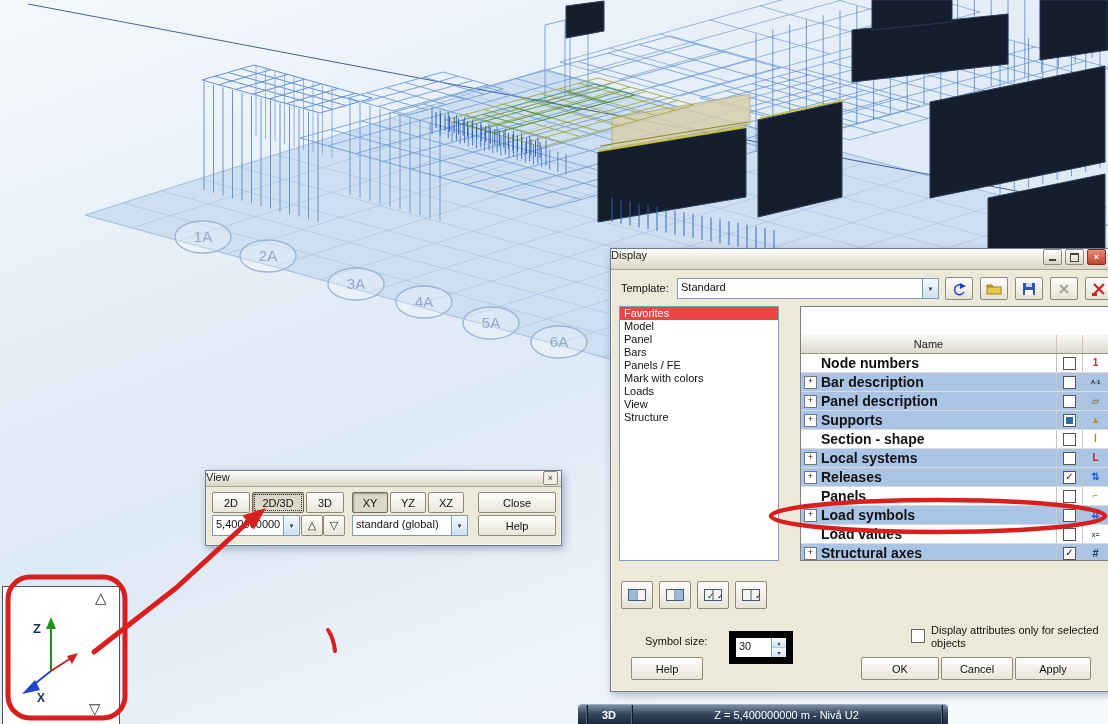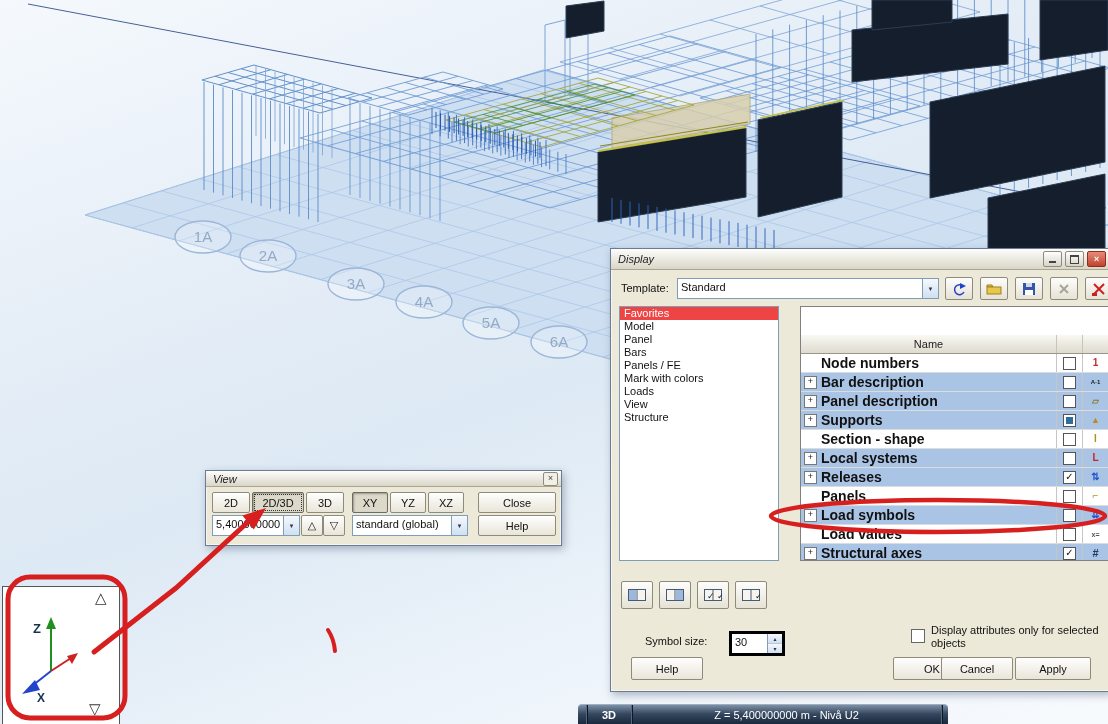--- a/index.html
+++ b/index.html
@@ -4,22 +4,22 @@
 <style>
   html,body{margin:0;padding:0;background:#fff;}
   #stage{position:relative;width:1108px;height:724px;overflow:hidden;
     font-family:"Liberation Sans",sans-serif;font-size:11px;color:#111;
     background:linear-gradient(160deg,#f5f9fd 0%,#e6eef7 30%,#dde9f4 52%,#ecf3fa 75%,#f7fafd 100%);}
   #scene,#annotations{position:absolute;left:0;top:0;}
   #annotations{pointer-events:none;z-index:40;}
   
   .dialog{position:absolute;background:#ece9d8;border:1px solid #6b7b94;z-index:20;
     box-shadow:2px 3px 8px rgba(40,60,90,.35), inset 0 0 0 1px #f7f5ee;}
-  .titlebar{display:flex;align-items:center;padding:0 3px 0 7px;
-    background:linear-gradient(#fdfdfb,#dad6c8);border-bottom:1px solid #a9a592;font-style:italic;}
+  .titlebar{display:flex;padding:0 3px 0 0;
+    background:linear-gradient(#fdfdfb,#dad6c8);border-bottom:1px solid #a9a592;}
   .titlebar .t{flex:1;font-size:11px;color:#222;}
   .winbtn{width:17px;height:14px;margin-left:3px;border:1px solid #8f8b7c;border-radius:2px;
     background:linear-gradient(#ffffff,#d8d4c6);display:flex;align-items:center;justify-content:center;
     font-size:9px;color:#444;line-height:1;}
   .winbtn.close{background:linear-gradient(#ea8b77,#c0432e);border-color:#8d2f1f;color:#fff;font-weight:bold;}
   .minbar{width:7px;height:2px;background:#444;margin-top:6px;}
   .restorebox{width:7px;height:6px;border:1px solid #444;border-top-width:2px;}
   .btn{position:absolute;display:flex;align-items:center;justify-content:center;
     background:linear-gradient(#fefefe,#e9e5d8);border:1px solid #8f8b7c;border-radius:2px;
     font-size:11px;color:#111;box-shadow:inset 0 1px 0 #fff;cursor:default;}
@@ -56,21 +56,21 @@
   .cbox{width:11px;height:11px;border:1px solid #555;background:#fff;display:flex;align-items:center;justify-content:center;
     font-size:10px;line-height:10px;color:#111;}
   .cbox .fill{width:7px;height:7px;background:#2e6e9e;}
   .ric{font-size:10px;font-weight:bold;line-height:1;}
   
   .tbtn{position:static;width:26px;height:21px;display:flex;align-items:center;justify-content:center;
     background:linear-gradient(#fdfdfc,#e6e2d4);border:1px solid #8f8b7c;border-radius:2px;}
   .pbtn{position:static;width:30px;height:26px;display:flex;align-items:center;justify-content:center;
     background:linear-gradient(#fdfdfc,#e6e2d4);border:1px solid #8f8b7c;border-radius:2px;}
   
-  .spin{position:absolute;display:flex;border:3px solid #000000;background:#fff;}
+  .spin{position:absolute;display:flex;border:7px solid #000000;background:#fff;}
   .spin .v{flex:1;padding:2px 3px;font-size:11px;}
   .spin .arr{width:14px;display:flex;flex-direction:column;border-left:1px solid #7f9db9;}
   .spin .arr div{flex:1;background:linear-gradient(#f5f9fd,#cfe0f0);font-size:6px;line-height:1;
     display:flex;align-items:center;justify-content:center;color:#335;}
   .spin .arr div:first-child{border-bottom:1px solid #b8c8d8;}
   .chk13{position:absolute;width:12px;height:12px;border:1px solid #666;background:#fff;}
   
   #axisbox{position:absolute;left:2px;top:586px;width:116px;height:137px;background:#fff;border:1px solid #555;z-index:8;}
   #axisbox .tri{position:absolute;font-size:15px;color:#333;line-height:1;}
   
@@ -677,21 +677,21 @@
       <span class="arr">
           <div>▴</div>
           <div>▾</div>
         </span>
     </div>
 
     <span class="chk13" style="left:300px;top:380px;"></span>
     <span style="position:absolute;left:320px;top:375px;width:172px;line-height:13px;">Display attributes only for selected objects</span>
 
     <div class="btn" style="left:20px;top:408px;width:70px;height:21px;">Help</div>
-    <div class="btn" style="left:250px;top:408px;width:76px;height:21px;margin-left:32px;">OK</div>
+    <div class="btn" style="left:250px;top:408px;width:76px;height:21px;">OK</div>
     <div class="btn" style="left:330px;top:408px;width:70px;height:21px;">Cancel</div>
     <div class="btn" style="left:404px;top:408px;width:74px;height:21px;">Apply</div>
   </div>
 
   <div id="statusbar">
     <div class="sseg scap"></div>
     <div class="sseg" style="width:44px;font-weight:bold;">3D</div>
     <div class="sseg" style="flex:1;">Z = 5,400000000 m - Nivå U2</div>
     <div class="sseg scap2"></div>
   </div>

